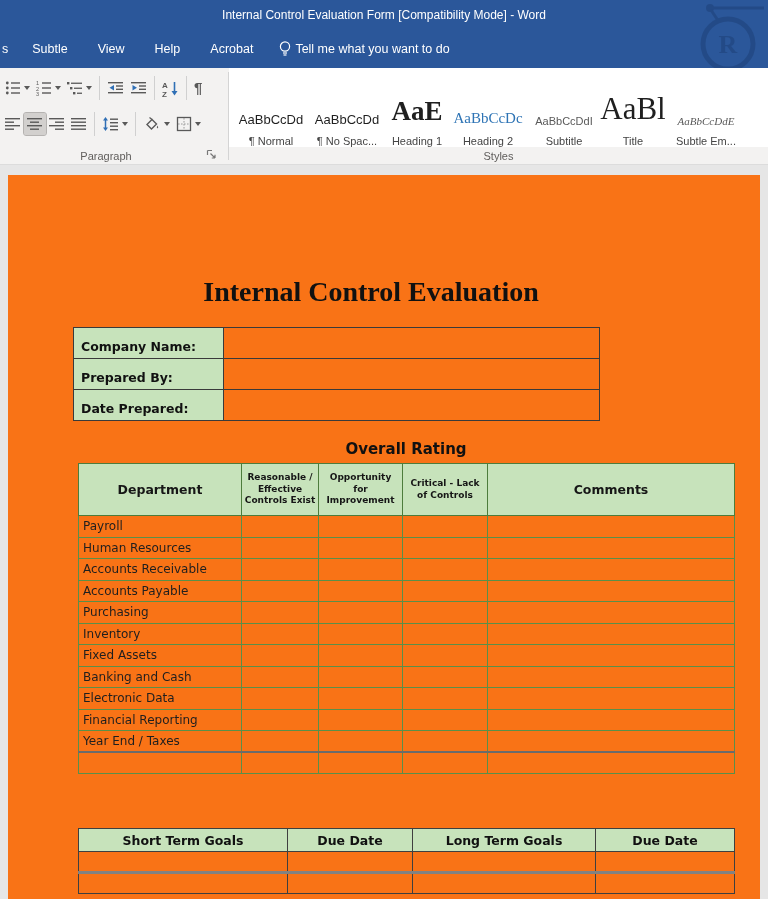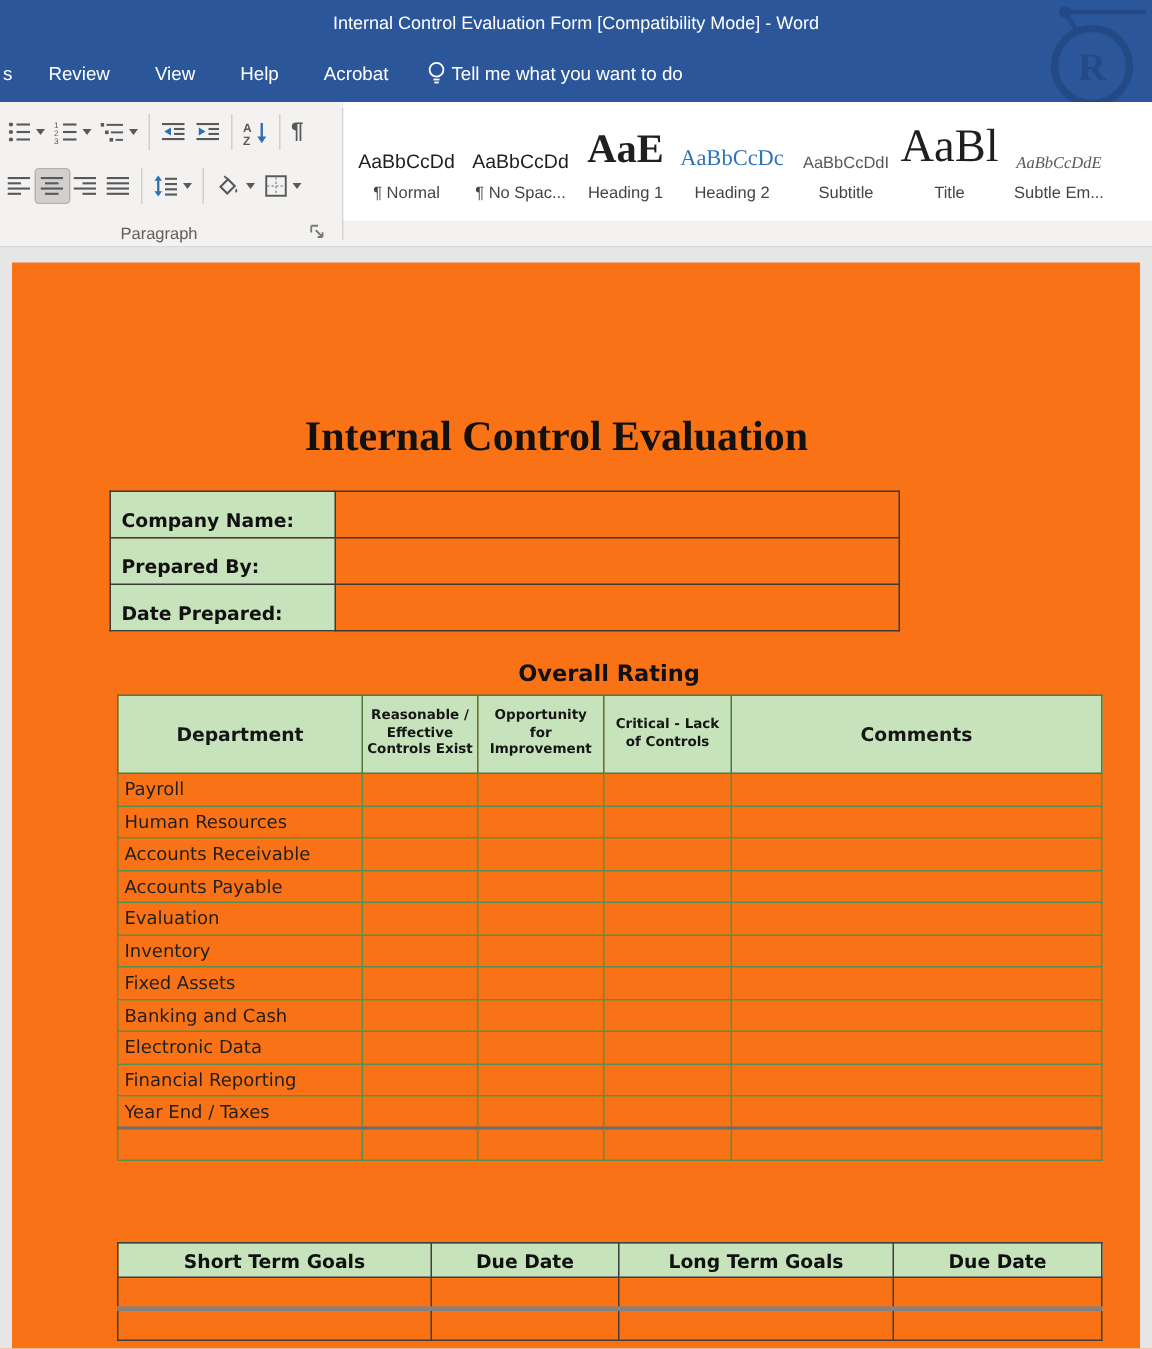--- a/index.html
+++ b/index.html
@@ -22,21 +22,21 @@
   #para-group { position:absolute; left:0; top:0; width:228px; height:100%; }
   .icon-row { position:absolute; left:2px; display:flex; align-items:center; }
   .rbtn { display:flex; align-items:center; padding:3px 3px; border-radius:2px; cursor:pointer; }
   .rbtn.sel { background:#d2d0ce; outline:1px solid #b5b3b1; }
   .caret { width:0; height:0; border-left:3px solid transparent; border-right:3px solid transparent; border-top:4px solid #595959; margin-left:3px; }
   .vsep { width:1px; background:#d0d0d0; height:24px; margin:0 4px; }
   .pilcrow { font-size:15px; color:#595959; font-weight:bold; line-height:16px; }
   .launcher { position:absolute; left:206px; bottom:4px; cursor:pointer; }
 
   #styles-group { position:absolute; left:229px; top:0; right:0; height:100%; }
-  .gallery { position:absolute; left:0; right:0; top:0; bottom:17px; background:#fff; display:flex; padding:2px 12px 0 5px; }
+  .gallery { position:absolute; left:0; right:0; top:0; bottom:17px; background:#fff; display:flex; padding:2px 12px 0 5px;align-items:flex-end; }
   .style-item { display:flex; flex-direction:column; align-items:center; padding-top:4px; cursor:pointer; }
   .sample { height:48px; width:100%; display:flex; align-items:flex-end; justify-content:center; overflow:hidden; white-space:nowrap; padding-bottom:7px; color:#1f1f1f; }
   .sname { font-size:11px; color:#444; margin-top:1px; white-space:nowrap; overflow:hidden; }
   .w-normal{width:74px}.w-nospac{width:78px}.w-h1{width:62px}.w-h2{width:80px}.w-title{width:66px}.w-sub{width:72px}.w-sem{width:80px}
   .f-normal { font-size:13px; }
   .f-h1 { font-size:27px; font-family:"Liberation Serif",serif; font-weight:bold; }
   .f-h2 { font-size:15px; font-family:"Liberation Serif",serif; color:#2e74b5; }
   .f-title { font-size:31px; font-family:"Liberation Serif",serif; }
   .f-sub { font-size:11px; color:#595959; }
   .f-sem { font-size:11px; color:#595959; font-style:italic; font-family:"Liberation Serif",serif; }
@@ -71,21 +71,21 @@
 </style>
 </head>
 <body>
 
 <div id="root">
 
   <div id="header">
     <div class="titlebar">Internal Control Evaluation Form [Compatibility Mode]  -  Word</div>
     <div class="menubar">
       <span class="menu-tab partial">s</span>
-      <span class="menu-tab">Review</span>
+      <span class="menu-tab">Subtle</span>
       <span class="menu-tab">View</span>
       <span class="menu-tab">Help</span>
       <span class="menu-tab">Acrobat</span>
       <span class="tellme">
         <span>
           <svg class="icon" width="14" height="18" viewBox="0 0 14 18">
             <circle cx="7" cy="6.5" r="4.6" fill="none" stroke="#fff" stroke-width="1.2"></circle>
             <line x1="5" y1="13" x2="9" y2="13" stroke="#fff" stroke-width="1.2"></line>
             <line x1="5.5" y1="15" x2="8.5" y2="15" stroke="#fff" stroke-width="1.2"></line>
           </svg>
@@ -316,20 +316,21 @@
         </span>
         <span class="style-item w-title">
           <span class="sample f-title">AaBl</span>
           <span class="sname">Title</span>
         </span>
         <span class="style-item w-sem">
           <span class="sample f-sem">AaBbCcDdE</span>
           <span class="sname">Subtle Em...</span>
         </span>
       </div>
+      <div class="group-label" style="left:0; right:0;">Styles</div>
     </div>
   </div>
 
   <div id="page">
     <div class="doc-title">Internal Control Evaluation</div>
 
     <table class="info-table">
       <colgroup>
           <col style="width:150px">
           <col>
@@ -397,21 +398,21 @@
 
           <tr>
             <td class="dept">Accounts Payable</td>
             <td></td>
             <td></td>
             <td></td>
             <td></td>
           </tr>
 
           <tr>
-            <td class="dept">Evaluation</td>
+            <td class="dept">Purchasing</td>
             <td></td>
             <td></td>
             <td></td>
             <td></td>
           </tr>
 
           <tr>
             <td class="dept">Inventory</td>
             <td></td>
             <td></td>

